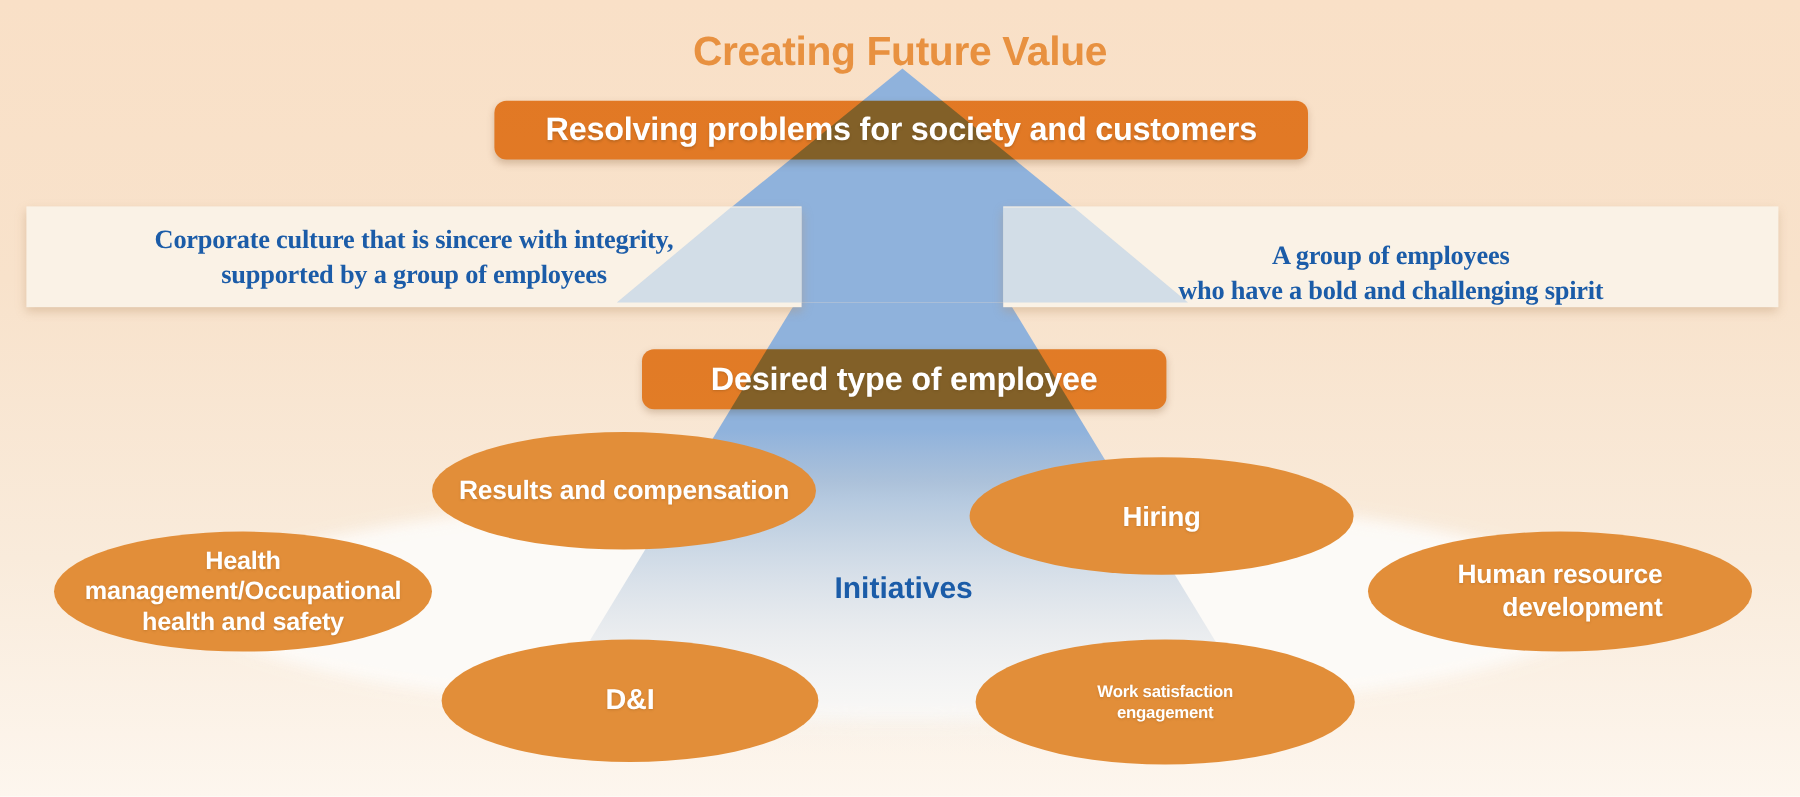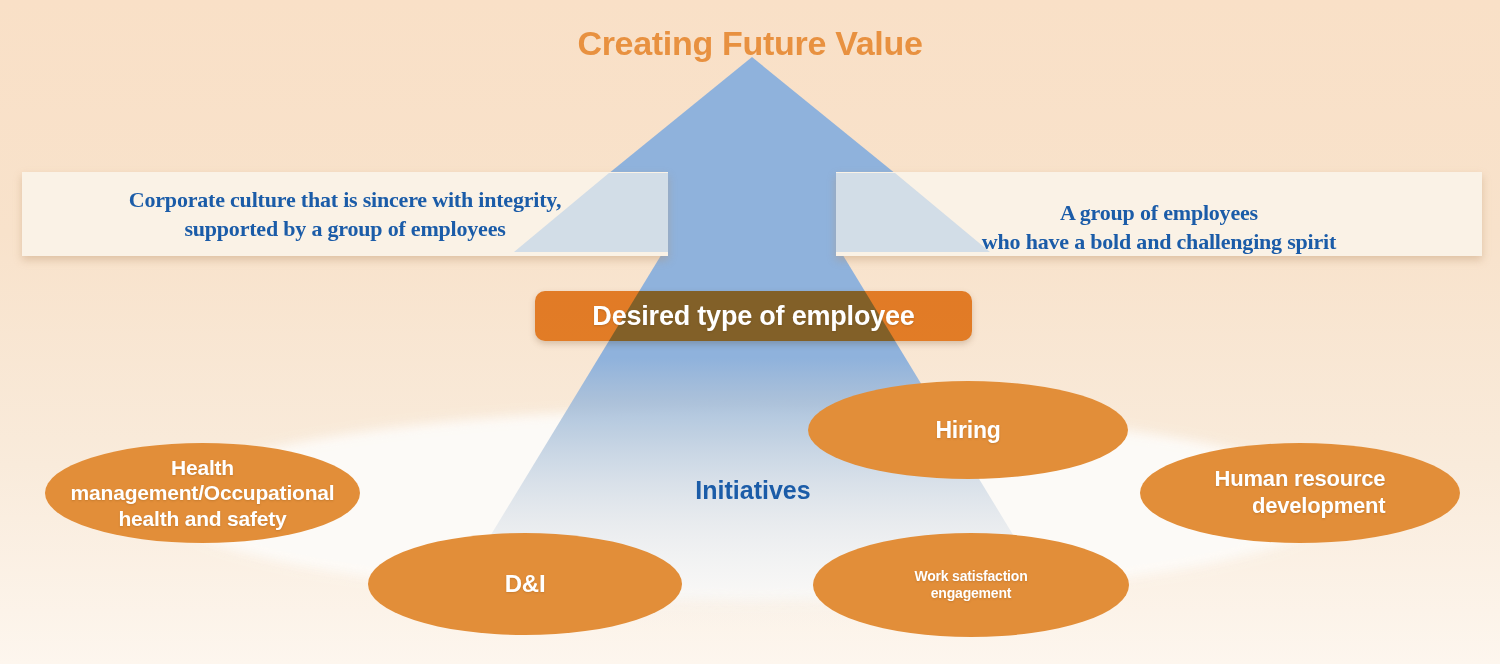--- a/index.html
+++ b/index.html
@@ -92,20 +92,23 @@
       <span>A group of employees</span>
       <span>who have a bold and challenging spirit</span>
     </div>
   </div>
 
   <svg class="abs layer" width="1500" height="664" viewBox="0 0 1500 664">
     <polygon points="609,173 668,173 668,252 514,252" fill="#a9c7e8" fill-opacity="0.5"></polygon>
     <polygon points="836,173 895,173 990,252 836,252" fill="#a9c7e8" fill-opacity="0.5"></polygon>
   </svg>
 
+  <div class="abs bubble results">
+    <span>Results and compensation</span>
+  </div>
   <div class="abs bubble hiring">
     <span>Hiring</span>
   </div>
   <div class="abs bubble health">
     <span>
       <span>Health</span>
       <span>management/Occupational</span>
       <span>health and safety</span>
     </span>
   </div>
@@ -120,20 +123,24 @@
   </div>
   <div class="abs bubble work">
     <span>
       <span>Work satisfaction</span>
       <span>engagement</span>
     </span>
   </div>
 
   <div class="abs initiatives-label">Initiatives</div>
 
+  <div class="abs banner top-banner">
+    <div class="banner-bg"></div>
+    <span class="banner-label">Resolving problems for society and customers</span>
+  </div>
   <div class="abs banner mid-banner">
     <div class="banner-bg"></div>
     <span class="banner-label">Desired type of employee</span>
   </div>
 
   <div class="abs title">Creating Future Value</div>
 
 </div>
 
 </body></html>

